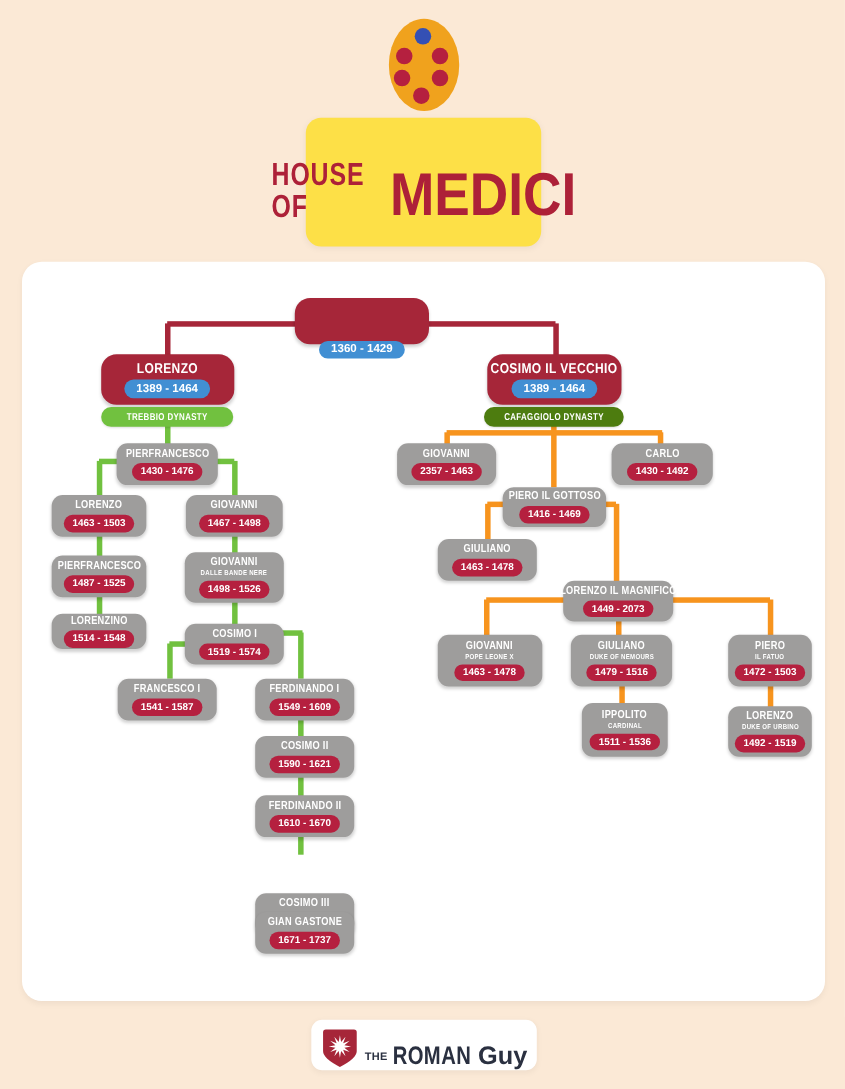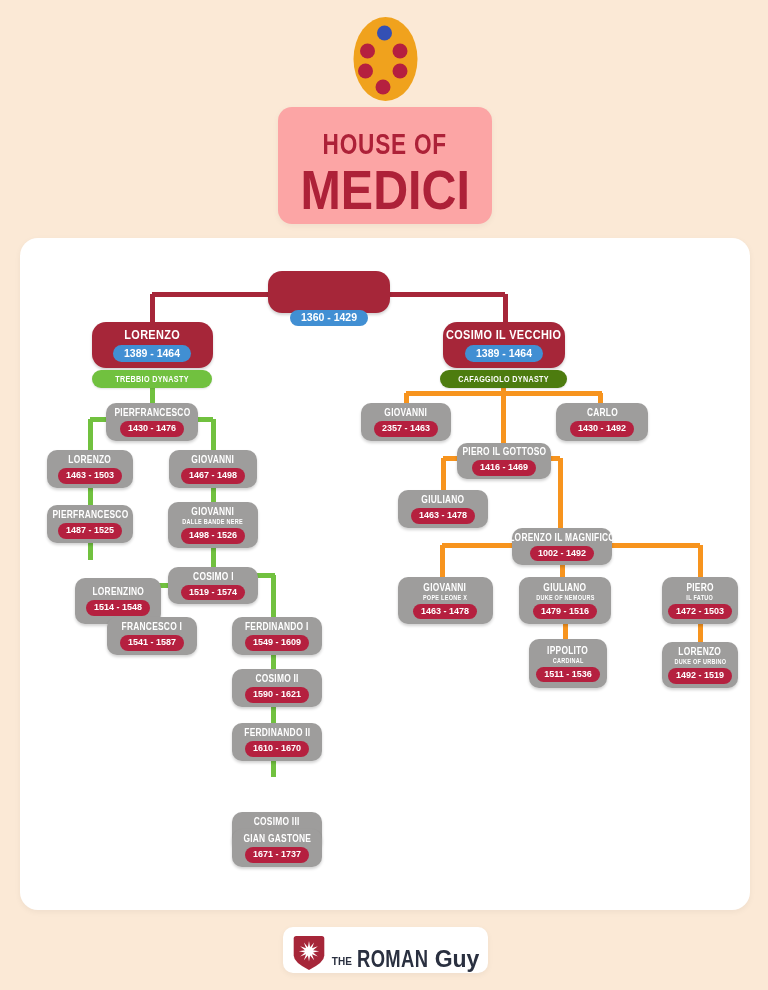--- a/index.html
+++ b/index.html
@@ -2,22 +2,22 @@
 <html style="--bg: #fbe9d6; --red: #a62639; --datepill: #b5203f; --blue: #418fd3; --green: #71c13f; --orange: #f7941e; --gray: #9e9d9c; --title: #ad2138; --logotext: #2a3040;"><head>
 <meta charset="utf-8">
 <style>
   html,body{margin:0;padding:0;}
   body{width:768px;height:990px;overflow:hidden;font-family:"Liberation Sans",sans-serif;background:var(--bg,#fbe9d6);}
   #canvas{position:relative;width:768px;height:990px;background:var(--bg,#fbe9d6);}
   .cond{display:inline-block;transform:scaleX(.8);transform-origin:50% 50%;white-space:nowrap;}
 
   
   .crest{position:absolute;left:353px;top:16px;}
-  .title-card{position:absolute;left:278px;top:107px;width:214px;height:117px;background:#fca5a5;border-radius:14px;
-    box-shadow:0 2px 6px rgba(0,0,0,.05);display:flex;flex-direction:column;align-items:center;justify-content:center;padding-top:17px;box-sizing:border-box;}
+  .title-card{position:absolute;left:278px;top:107px;width:214px;height:117px;background:#fde047;border-radius:14px;
+    box-shadow:0 2px 6px rgba(0,0,0,.05);display:flex;flex-direction:row;align-items:center;justify-content:center;padding-top:17px;box-sizing:border-box;}
   .t1{font-size:29px;font-weight:700;color:var(--title);letter-spacing:1px;line-height:1;transform:scaleX(.78);}
   .t2{font-size:55px;font-weight:800;color:var(--title);letter-spacing:0px;line-height:1;margin-top:4px;transform:scaleX(.88);}
 
   
   .panel{position:absolute;left:20px;top:238px;width:730px;height:672px;background:#fff;border-radius:18px;box-shadow:0 2px 6px rgba(0,0,0,.05);}
   #lines,#nodes,#dyns{position:absolute;left:0;top:0;width:768px;height:990px;pointer-events:none;}
   .line{position:absolute;}
   .node{position:absolute;display:flex;flex-direction:column;align-items:center;justify-content:center;
     border-radius:10px;box-shadow:0 2px 3px rgba(0,0,0,.18);box-sizing:border-box;padding:2px 2px;}
   .node.red{background:var(--red);border-radius:14px;}
@@ -122,21 +122,21 @@
       </div>
       <div class="node gray" style="left: 47px; top: 505px; width: 86px; height: 38px;">
         <span class="name">PIERFRANCESCO</span>
         <span class="pill red">1487 - 1525</span>
       </div>
       <div class="node gray" style="left: 168px; top: 502px; width: 90px; height: 46px;">
         <span class="name">GIOVANNI</span>
         <span class="sub">DALLE BANDE NERE</span>
         <span class="pill red">1498 - 1526</span>
       </div>
-      <div class="node gray" style="left: 47px; top: 578px; width: 86px; height: 46px; margin-left: 28px;">
+      <div class="node gray" style="left: 47px; top: 558px; width: 86px; height: 32px;">
         <span class="name">LORENZINO</span>
         <span class="pill red">1514 - 1548</span>
       </div>
       <div class="node gray" style="left: 168px; top: 567px; width: 90px; height: 37px;">
         <span class="name">COSIMO I</span>
         <span class="pill red">1519 - 1574</span>
       </div>
       <div class="node gray" style="left: 107px; top: 617px; width: 90px; height: 38px;">
         <span class="name">FRANCESCO I</span>
         <span class="pill red">1541 - 1587</span>
@@ -172,21 +172,21 @@
       <div class="node gray" style="left: 457px; top: 443px; width: 94px; height: 36px;">
         <span class="name">PIERO IL GOTTOSO</span>
         <span class="pill red">1416 - 1469</span>
       </div>
       <div class="node gray" style="left: 398px; top: 490px; width: 90px; height: 38px;">
         <span class="name">GIULIANO</span>
         <span class="pill red">1463 - 1478</span>
       </div>
       <div class="node gray" style="left: 512px; top: 528px; width: 100px; height: 37px;">
         <span class="name">LORENZO IL MAGNIFICO</span>
-        <span class="pill red">1002 - 1492</span>
+        <span class="pill red">1449 - 2073</span>
       </div>
       <div class="node gray" style="left: 397.5px; top: 577px; width: 95px; height: 47px;">
         <span class="name">GIOVANNI</span>
         <span class="sub">POPE LEONE X</span>
         <span class="pill red">1463 - 1478</span>
       </div>
       <div class="node gray" style="left: 519px; top: 577px; width: 92px; height: 47px;">
         <span class="name">GIULIANO</span>
         <span class="sub">DUKE OF NEMOURS</span>
         <span class="pill red">1479 - 1516</span>

